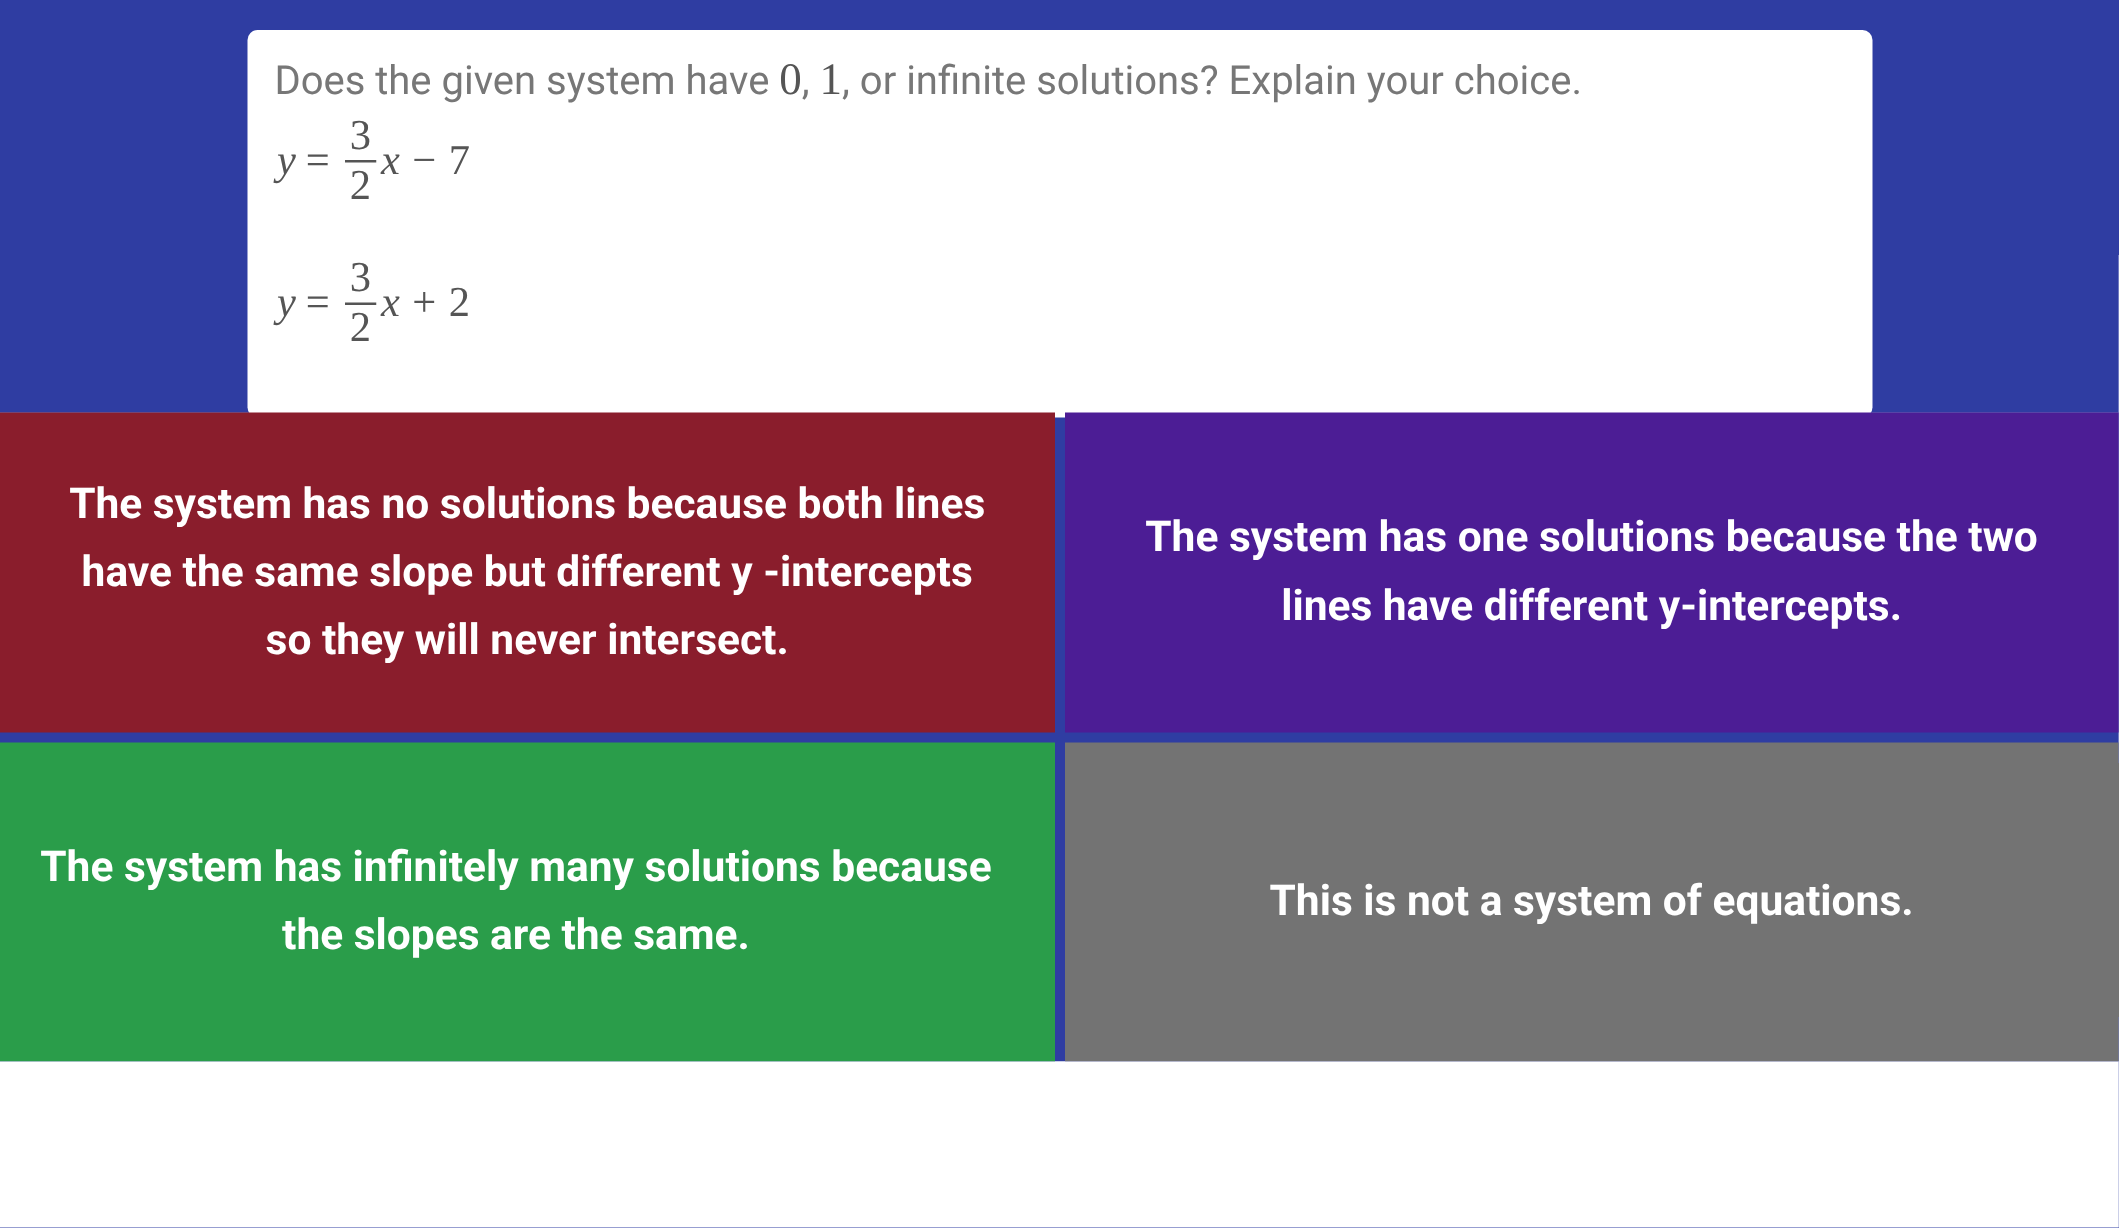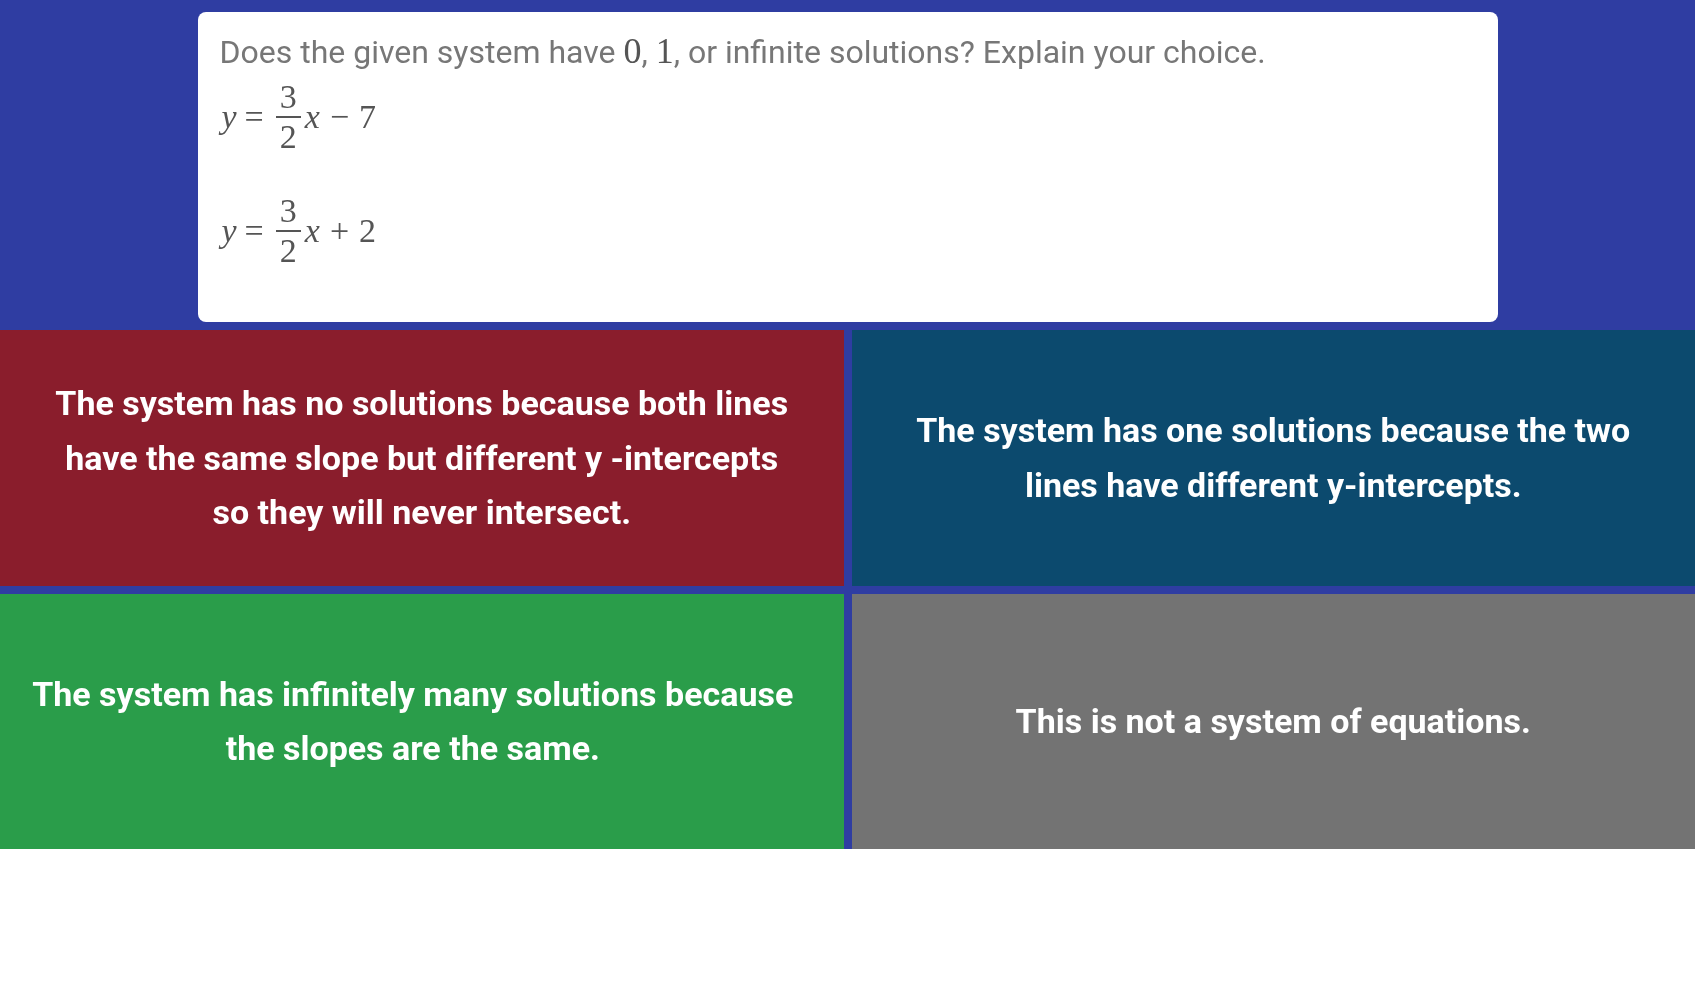--- a/index.html
+++ b/index.html
@@ -8,21 +8,21 @@
       box-sizing: border-box;
     }
     body {
       font-family: -apple-system, BlinkMacSystemFont, 'Segoe UI', Roboto, sans-serif;
       width: 1695px;
       height: 982px;
       overflow: hidden;
     }
     .question-section {
       background-color: #2f3da2;
-      padding: 12px 10px 0 10px;
+      padding: 24px 10px 0 10px;
       height: 330px;
       display: flex;
       justify-content: center;
       align-items: flex-start;
     }
     .question-card {
       background-color: #ffffff;
       border-radius: 8px;
       padding: 18px 22px;
       width: 1300px;
@@ -87,21 +87,21 @@
       justify-content: center;
       padding: 40px 50px;
       color: #ffffff;
       font-size: 34px;
       font-weight: 700;
       text-align: center;
       line-height: 1.6;
       cursor: pointer;
     }
     .tile-1 { background-color: #8a1d2c; }
-    .tile-2 { background-color: #0c4a6e; }
+    .tile-2 { background-color: #4c1d95; }
     .tile-3 { background-color: #2a9d4a; padding-left: 32px; }
     .tile-4 { background-color: #737373; }
   </style>
 </head>
 <body>
 
 <div class="question-section">
   <div class="question-card">
     <div class="question-text">
       <span>Does the given system have </span><span class="num">0</span><span>, </span><span class="num">1</span><span>, or infinite solutions? Explain your choice.</span>

